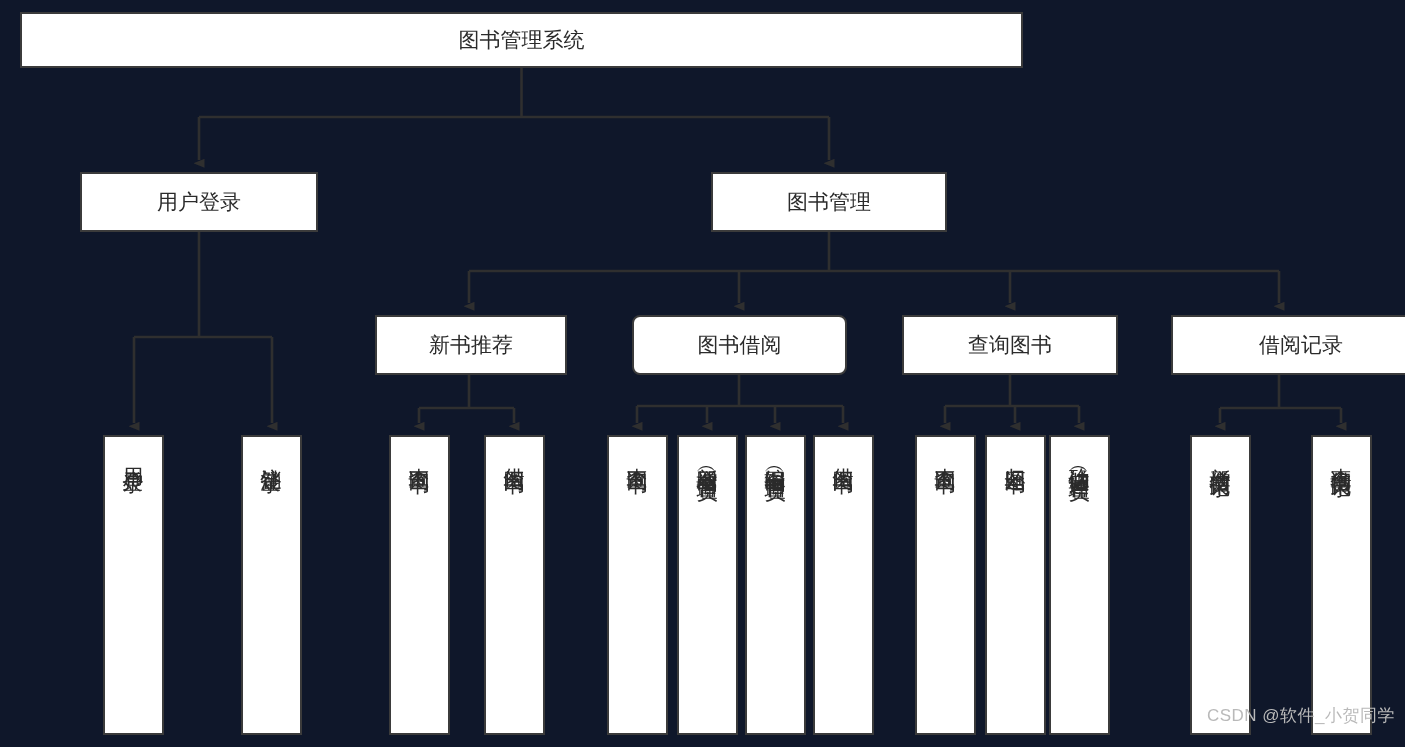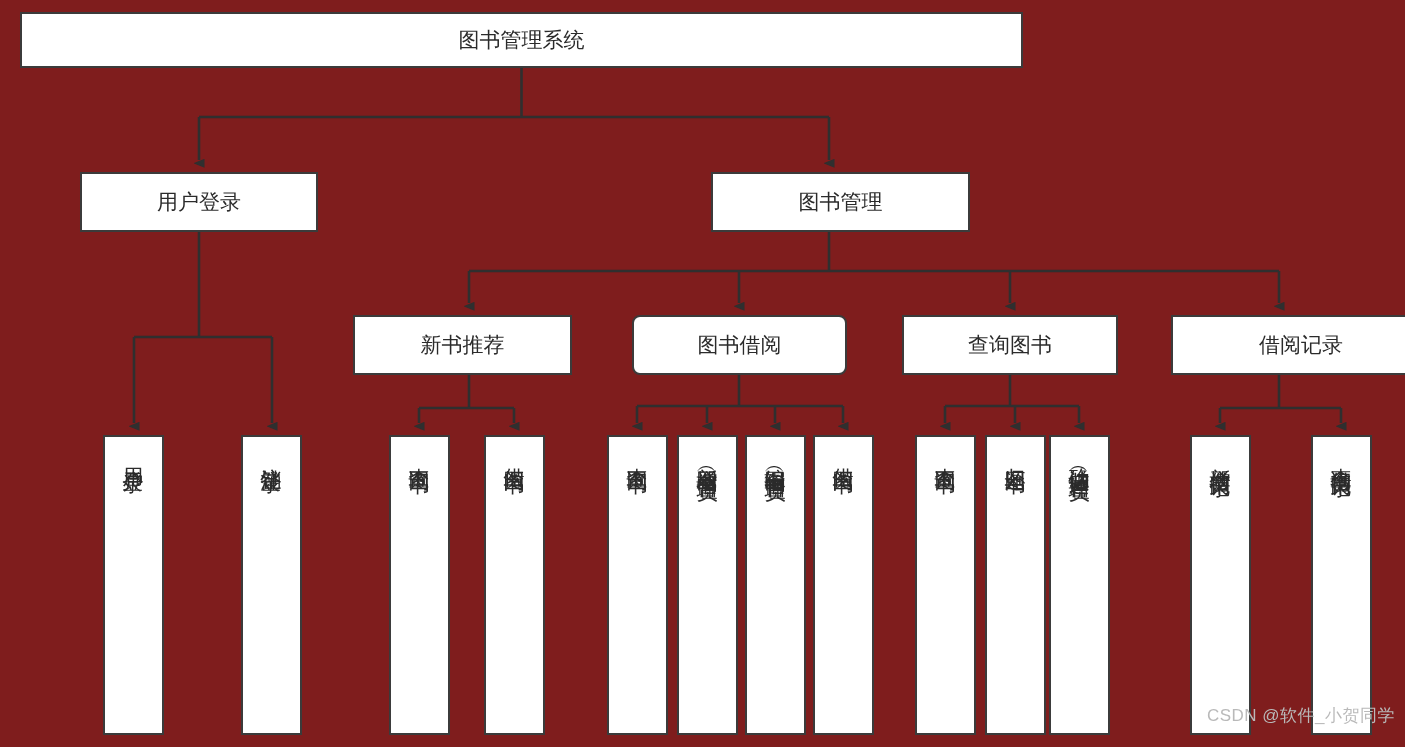--- a/index.html
+++ b/index.html
@@ -4,21 +4,21 @@
 <style>
   html,body{margin:0;padding:0;background:#ffffff;}
   body{
     font-family:"Liberation Sans","DejaVu Sans",sans-serif;
     -webkit-font-smoothing:antialiased;
   }
   #canvas{
     position:relative;
     width:1405px;
     height:747px;
-    background:#7f1d1d;
+    background:#0f172a;
     overflow:hidden;
   }
   #edges{
     position:absolute;
     left:0;top:0;
     width:1405px;height:747px;
     pointer-events:none;
   }
   .node{
     position:absolute;
@@ -119,25 +119,25 @@
     </g>
   </svg>
 
   <div class="node h" style="left:20px;top:12px;width:1003px;height:56px;">
     <span class="lbl">图书管理系统</span>
   </div>
 
   <div class="node h" style="left:80px;top:172px;width:238px;height:60px;">
     <span class="lbl">用户登录</span>
   </div>
-  <div class="node h" style="left:711px;top:172px;width:259px;height:60px;">
+  <div class="node h" style="left:711px;top:172px;width:236px;height:60px;">
     <span class="lbl">图书管理</span>
   </div>
 
-  <div class="node h" style="left:353px;top:315px;width:219px;height:60px;">
+  <div class="node h" style="left:375px;top:315px;width:192px;height:60px;">
     <span class="lbl">新书推荐</span>
   </div>
   <div class="node h" style="left:632px;top:315px;width:215px;height:60px;border-radius:8px;">
     <span class="lbl">图书借阅</span>
   </div>
   <div class="node h" style="left:902px;top:315px;width:216px;height:60px;">
     <span class="lbl">查询图书</span>
   </div>
   <div class="node h" style="left:1171px;top:315px;width:260px;height:60px;">
     <span class="lbl">借阅记录</span>

